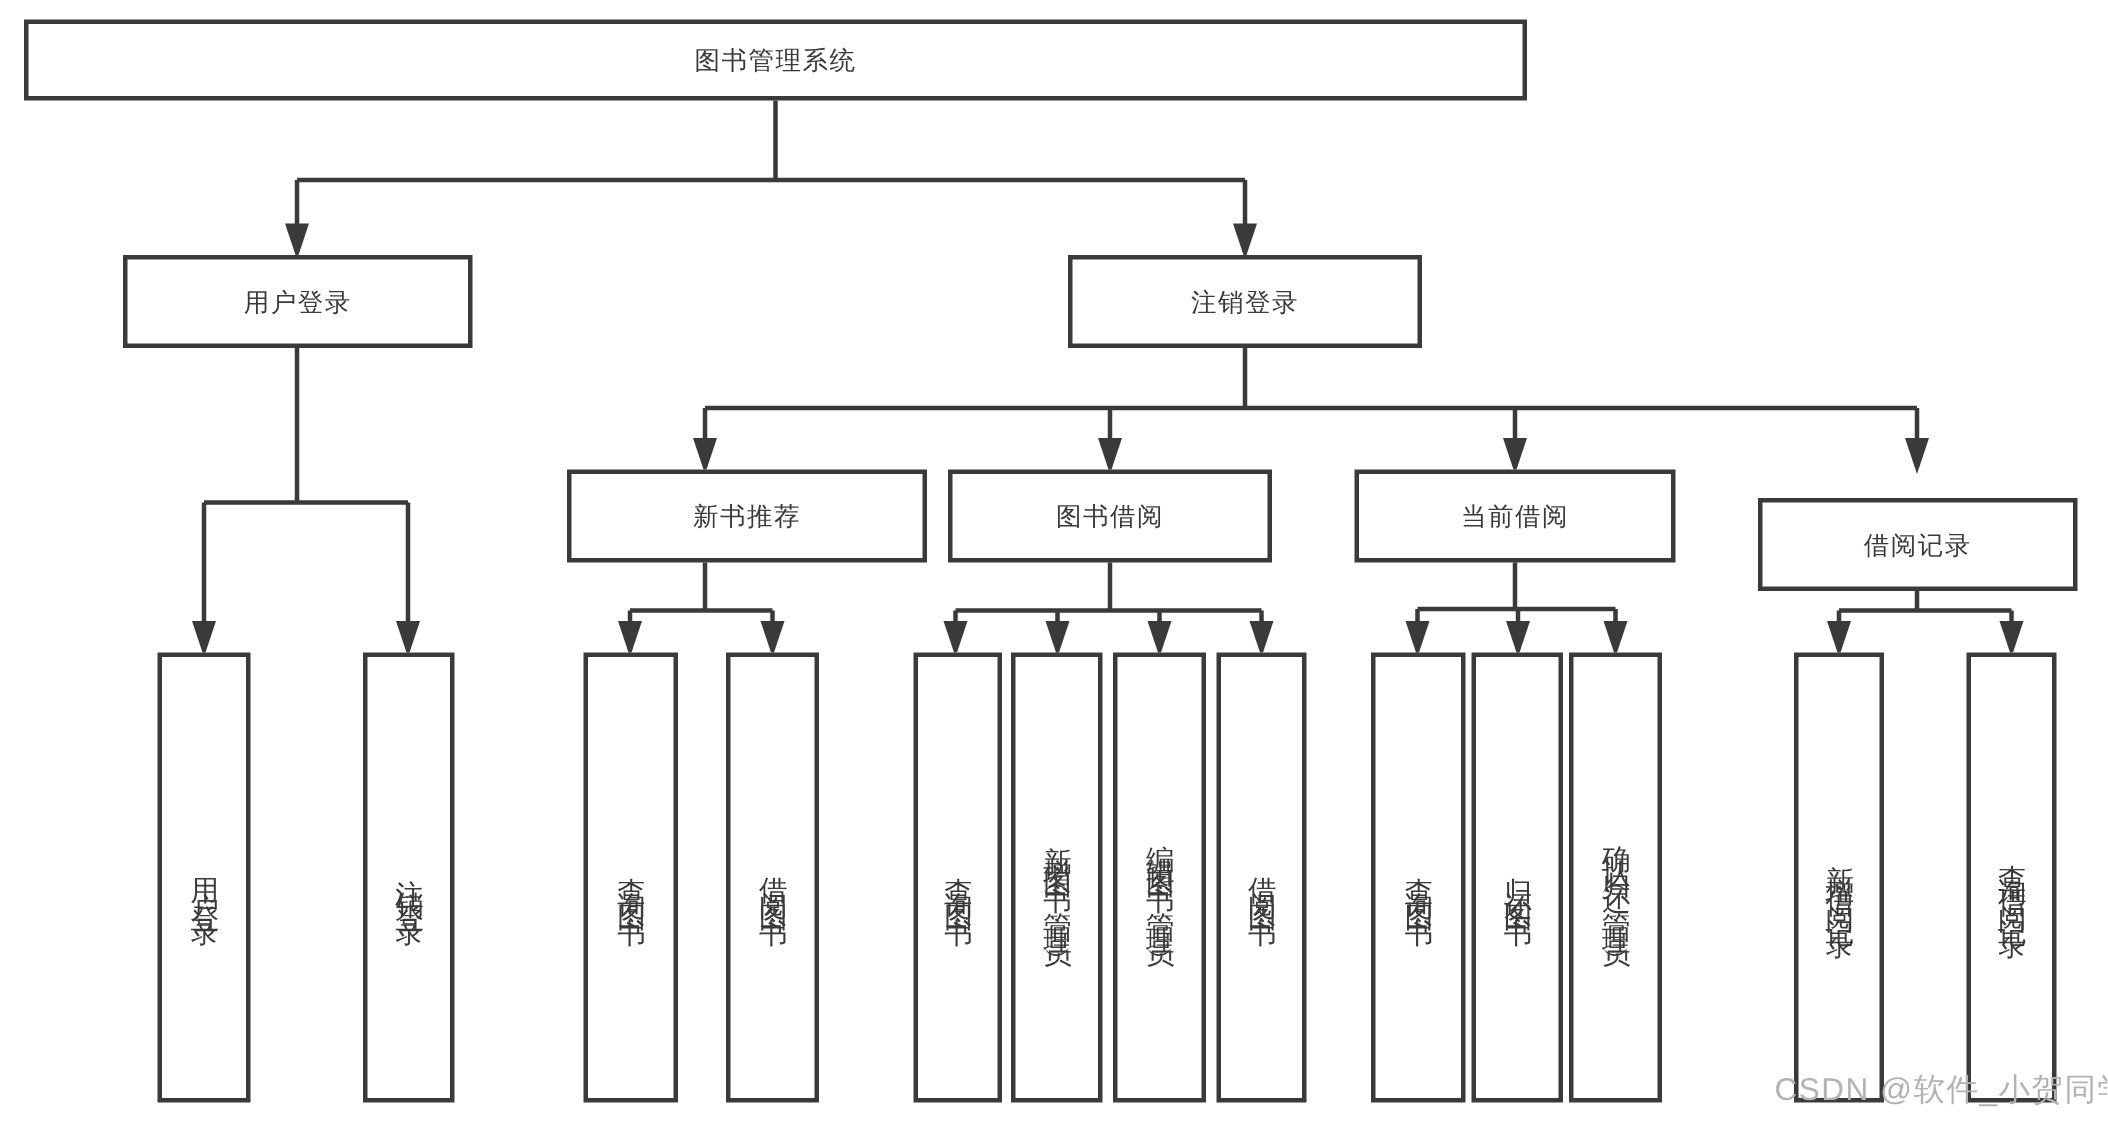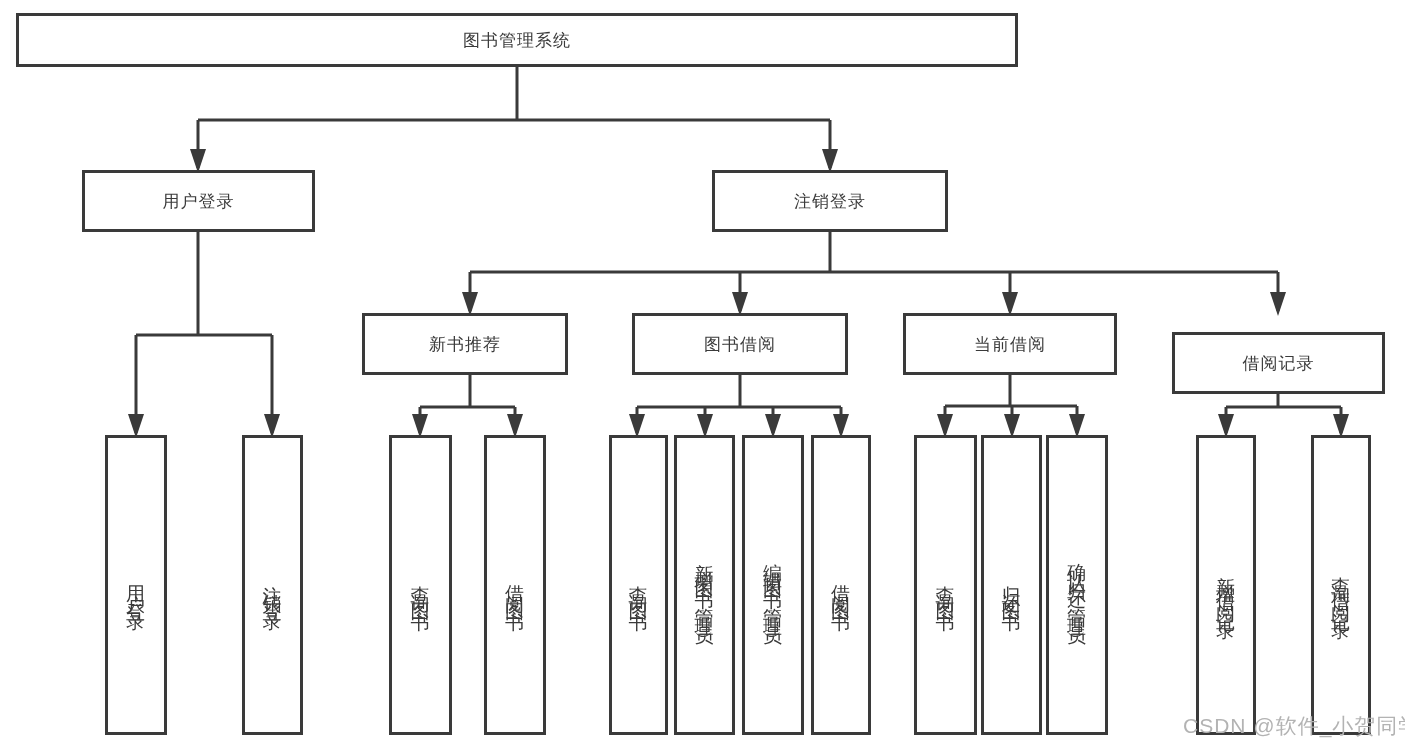--- a/index.html
+++ b/index.html
@@ -98,21 +98,21 @@
       <polygon points="1218,414 1234,414 1226,438"></polygon>
       <polygon points="1333,414 1349,414 1341,438"></polygon>
     </g>
   </svg>
 
   <div class="node" style="left:16px; top:13px; width:1002px; height:54px;">图书管理系统</div>
 
   <div class="node" style="left:82px; top:170px; width:233px; height:62px;">用户登录</div>
   <div class="node" style="left:712px; top:170px; width:236px; height:62px;">注销登录</div>
 
-  <div class="node" style="left:362px; top:313px; width:206px; height:62px;">新书推荐</div>
+  <div class="node" style="left:378px; top:313px; width:240px; height:62px;">新书推荐</div>
   <div class="node" style="left:632px; top:313px; width:216px; height:62px;">图书借阅</div>
   <div class="node" style="left:903px; top:313px; width:214px; height:62px;">当前借阅</div>
   <div class="node" style="left:1172px; top:313px; width:213px; height:62px;margin-top:19px;">借阅记录</div>
 
   <div class="node leaf" style="left:105px; top:435px; width:62px; height:300px;">用户登录</div>
   <div class="node leaf" style="left:242px; top:435px; width:61px; height:300px;">注销登录</div>
 
   <div class="node leaf" style="left:389px; top:435px; width:63px; height:300px;">查询图书</div>
   <div class="node leaf" style="left:484px; top:435px; width:62px; height:300px;">借阅图书</div>
 

